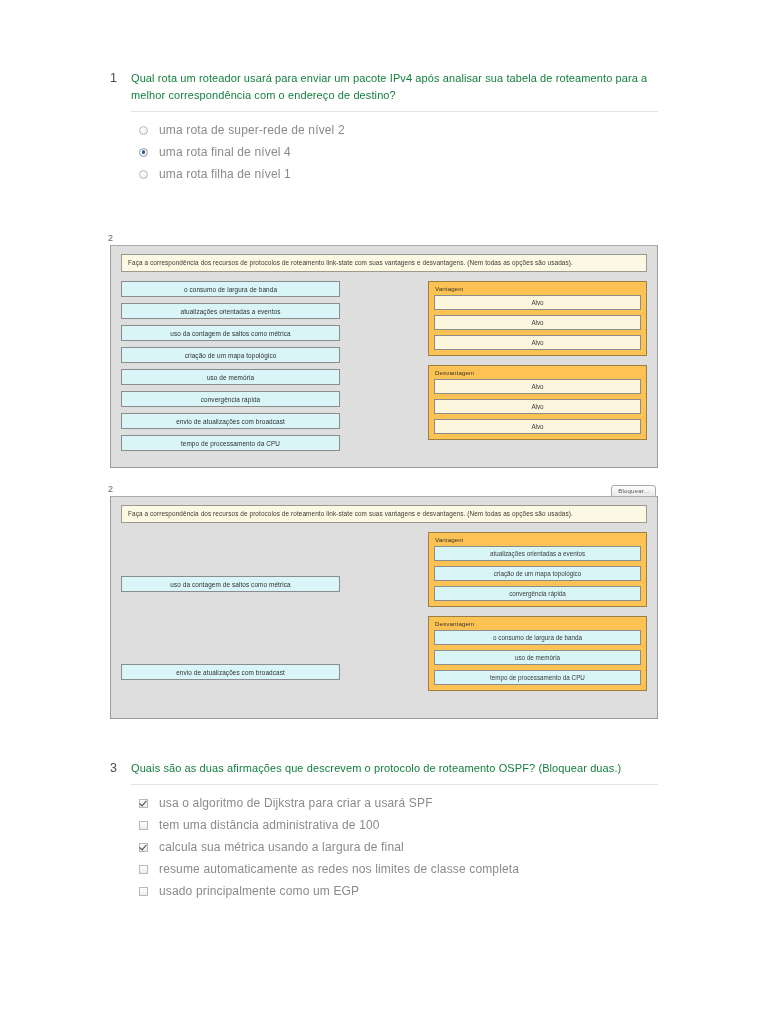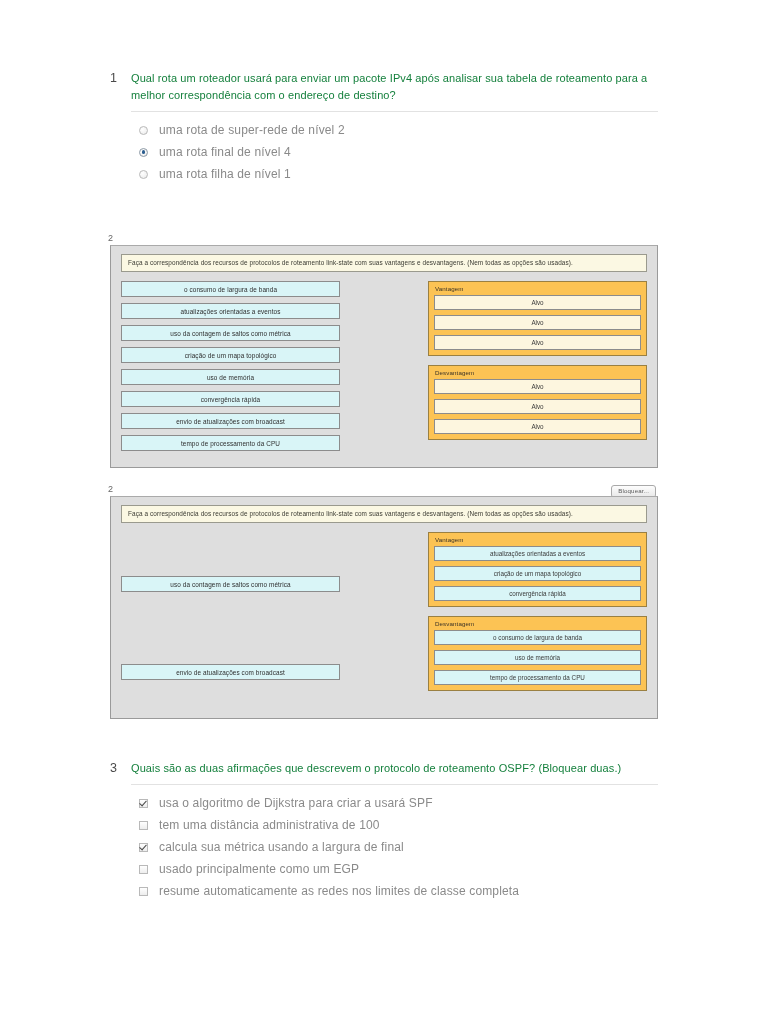--- a/index.html
+++ b/index.html
@@ -321,20 +321,20 @@
       <div class="option-row">
         <span class="checkbox"></span>
         <span class="option-label">tem uma distância administrativa de 100</span>
       </div>
       <div class="option-row">
         <span class="checkbox checked"></span>
         <span class="option-label">calcula sua métrica usando a largura de final</span>
       </div>
       <div class="option-row">
         <span class="checkbox"></span>
+        <span class="option-label">resume automaticamente as redes nos limites de classe completa</span>
+      </div>
+      <div class="option-row">
+        <span class="checkbox"></span>
         <span class="option-label">usado principalmente como um EGP</span>
-      </div>
-      <div class="option-row">
-        <span class="checkbox"></span>
-        <span class="option-label">resume automaticamente as redes nos limites de classe completa</span>
       </div>
     </div>
 </div>
 
 </body></html>

